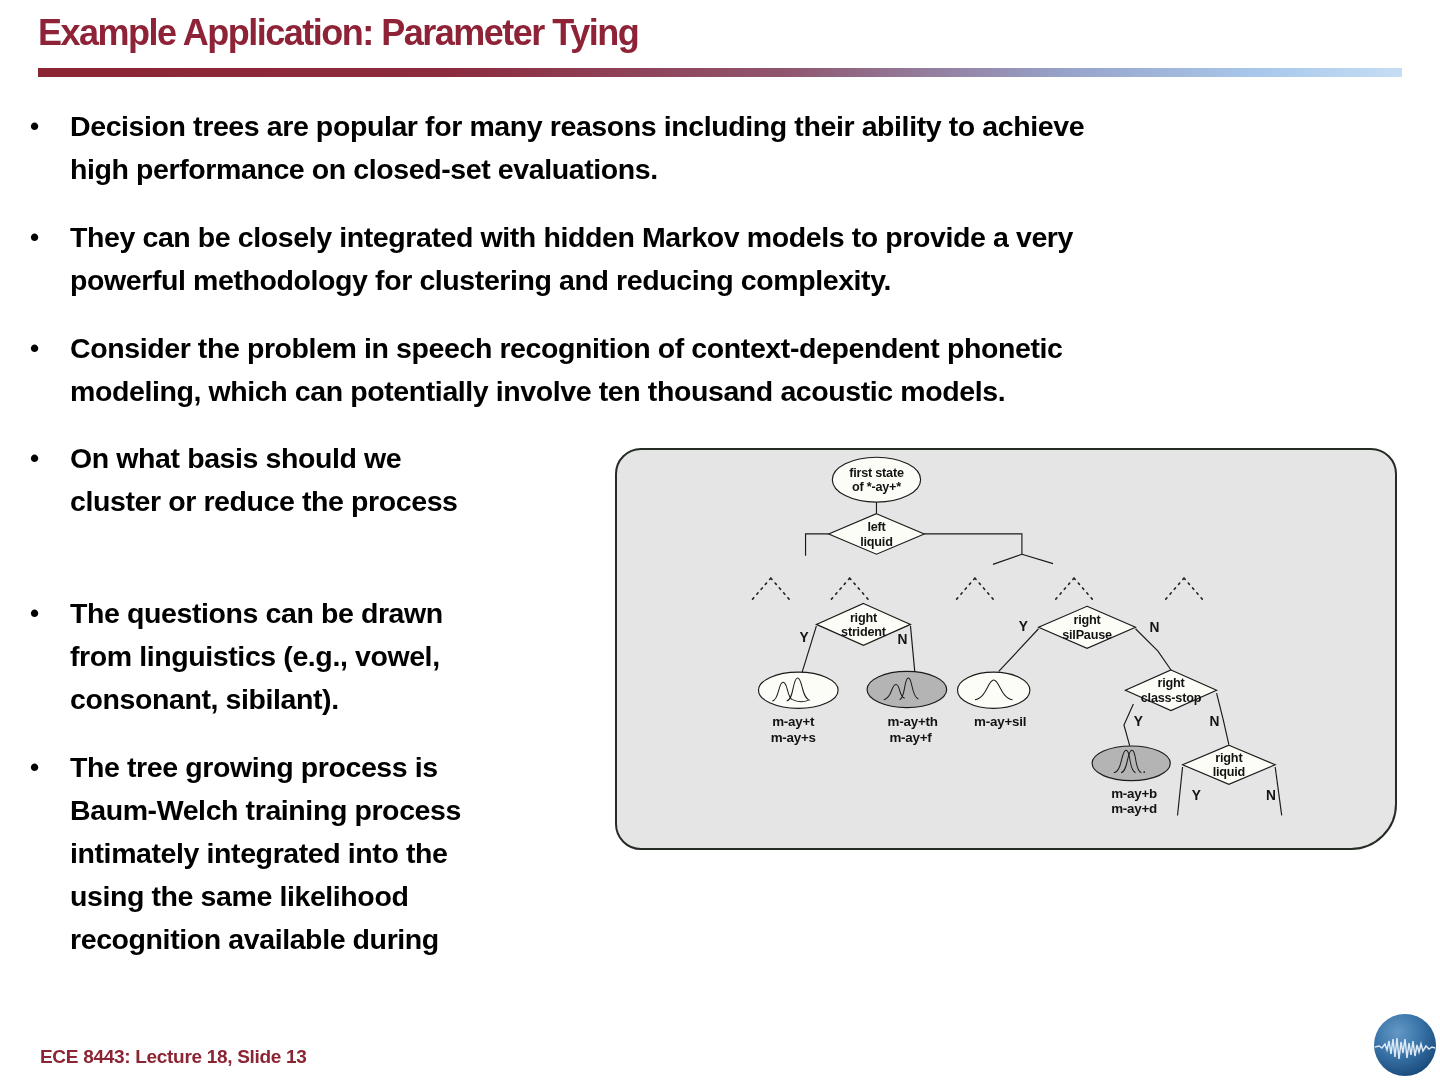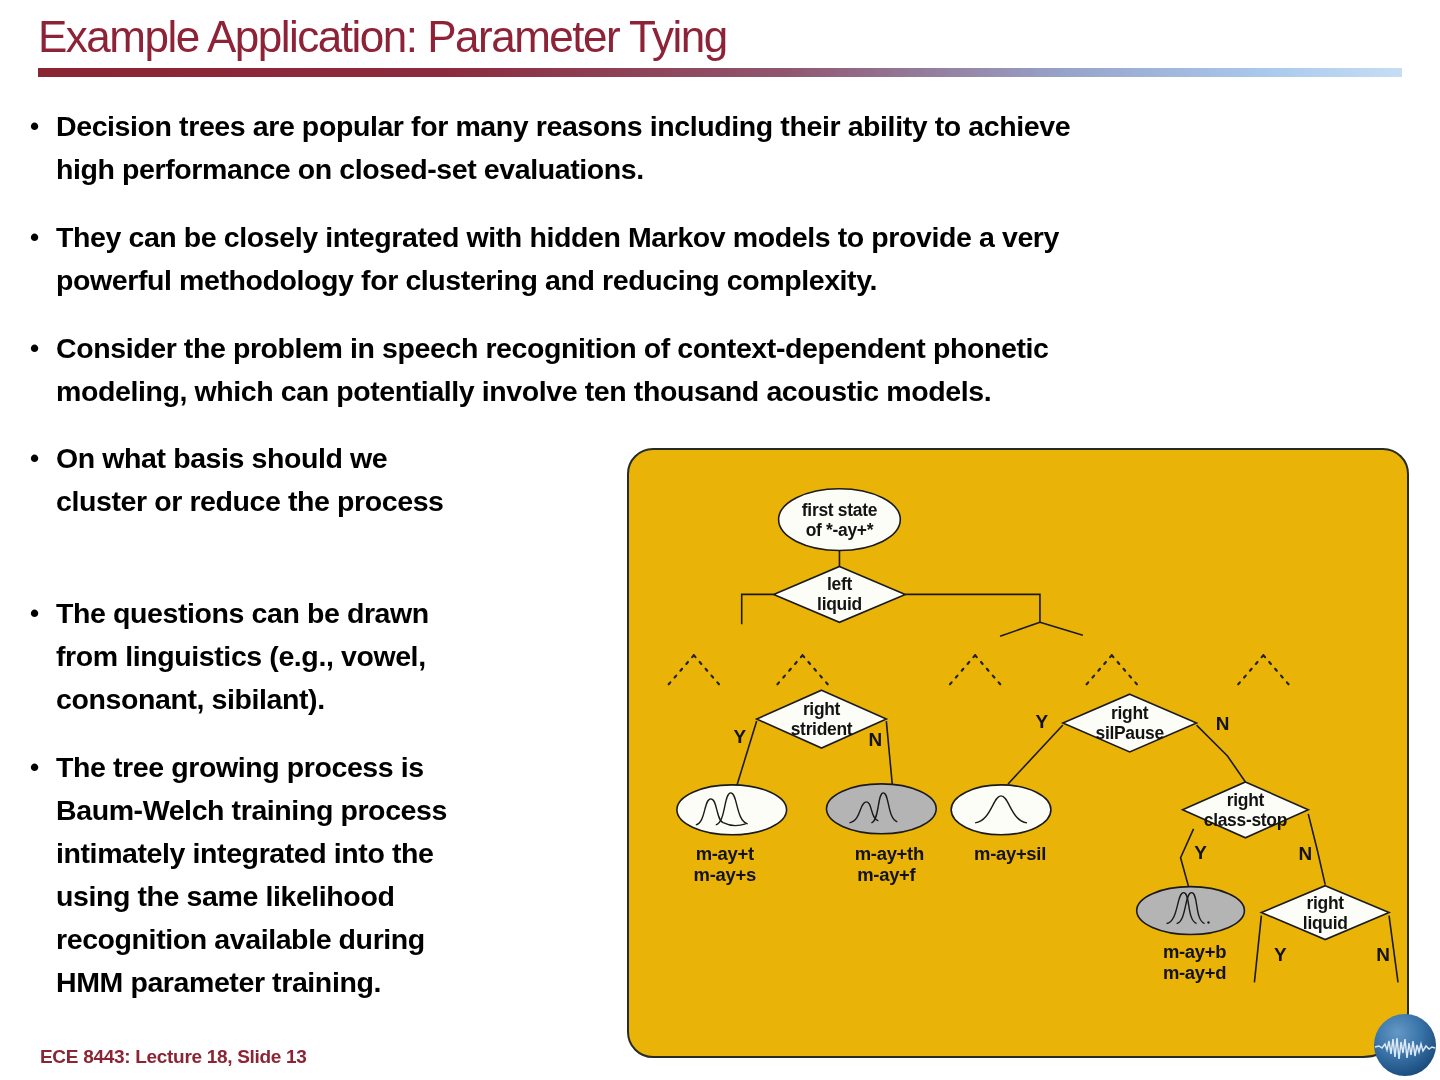--- a/index.html
+++ b/index.html
@@ -3,38 +3,38 @@
 <meta charset="utf-8">
 <style>
   html,body{margin:0;padding:0;}
   body{
     width:1440px;height:1080px;position:relative;overflow:hidden;
     background:#ffffff;
     font-family:"Liberation Sans","DejaVu Sans",sans-serif;
   }
   .title{
     position:absolute;left:38px;top:12px;
-    font-size:44px;font-weight:normal;color:#8e2237;
+    font-size:36px;font-weight:bold;color:#8e2237;
     letter-spacing:-1.5px;font-stretch:condensed;white-space:nowrap;
   }
   .rule{
     position:absolute;left:38px;top:68px;width:1364px;height:9px;
     background:linear-gradient(90deg,#8b2433 0%,#8c2b3e 30%,#90566f 55%,#97a2c9 75%,#a9c9ec 90%,#c6ddf4 100%);
   }
   .bullet{
     position:absolute;left:30px;display:flex;align-items:flex-start;
     color:#000;font-weight:bold;font-size:28.5px;line-height:43px;
     letter-spacing:-0.4px;font-stretch:condensed;
   }
   .bullet .dot{width:26px;flex:0 0 26px;font-size:26px;line-height:43px;}
-  .bullet .lines div{white-space:nowrap;}
+  .bullet .lines div{white-space:nowrap;margin-left:14px;}
   .panel{
-    position:absolute;left:615px;top:448px;width:782px;height:610px;
-    background:#eab308;border:2px solid #242c24;
-    border-radius:26px 26px 46px 26px;box-sizing:border-box;margin-left:12px;
+    position:absolute;left:615px;top:448px;width:782px;height:402px;
+    background:#e5e5e5;border:2px solid #242c24;
+    border-radius:26px 26px 46px 26px;box-sizing:border-box;
   }
   .panel svg{position:absolute;left:0;top:0;width:100%;height:100%;}
   svg text{font-family:"Liberation Sans","DejaVu Sans",sans-serif;font-weight:bold;fill:#131313;}
   .node-label{font-size:17.5px;text-anchor:middle;letter-spacing:-0.3px;}
   .leaf-label{font-size:18.5px;text-anchor:middle;letter-spacing:-0.3px;}
   .yn{font-size:19px;text-anchor:middle;}
   .footer{
     position:absolute;left:40px;top:1046px;
     font-size:19px;font-weight:bold;color:#8b2433;letter-spacing:-0.3px;white-space:nowrap;
   }
@@ -92,21 +92,20 @@
 </div>
 
 <div class="bullet" style="top:746px;width:580px;">
   <span class="dot">•</span>
   <div class="lines">
     <div>The tree growing process is</div>
     <div>Baum-Welch training process</div>
     <div>intimately integrated into the</div>
     <div>using the same likelihood</div>
     <div>recognition available during</div>
-    <div>HMM parameter training.</div>
   </div>
 </div>
 
 <div class="panel">
   <svg viewBox="0 0 780 550">
 
     <g stroke="#1a1a1a" stroke-width="1.6" fill="none">
       <path d="M211,72 L211,88"></path>
       <path d="M145,116 L113,116 L113,146"></path>
       <path d="M277,116 L412,116 L412,144"></path>

